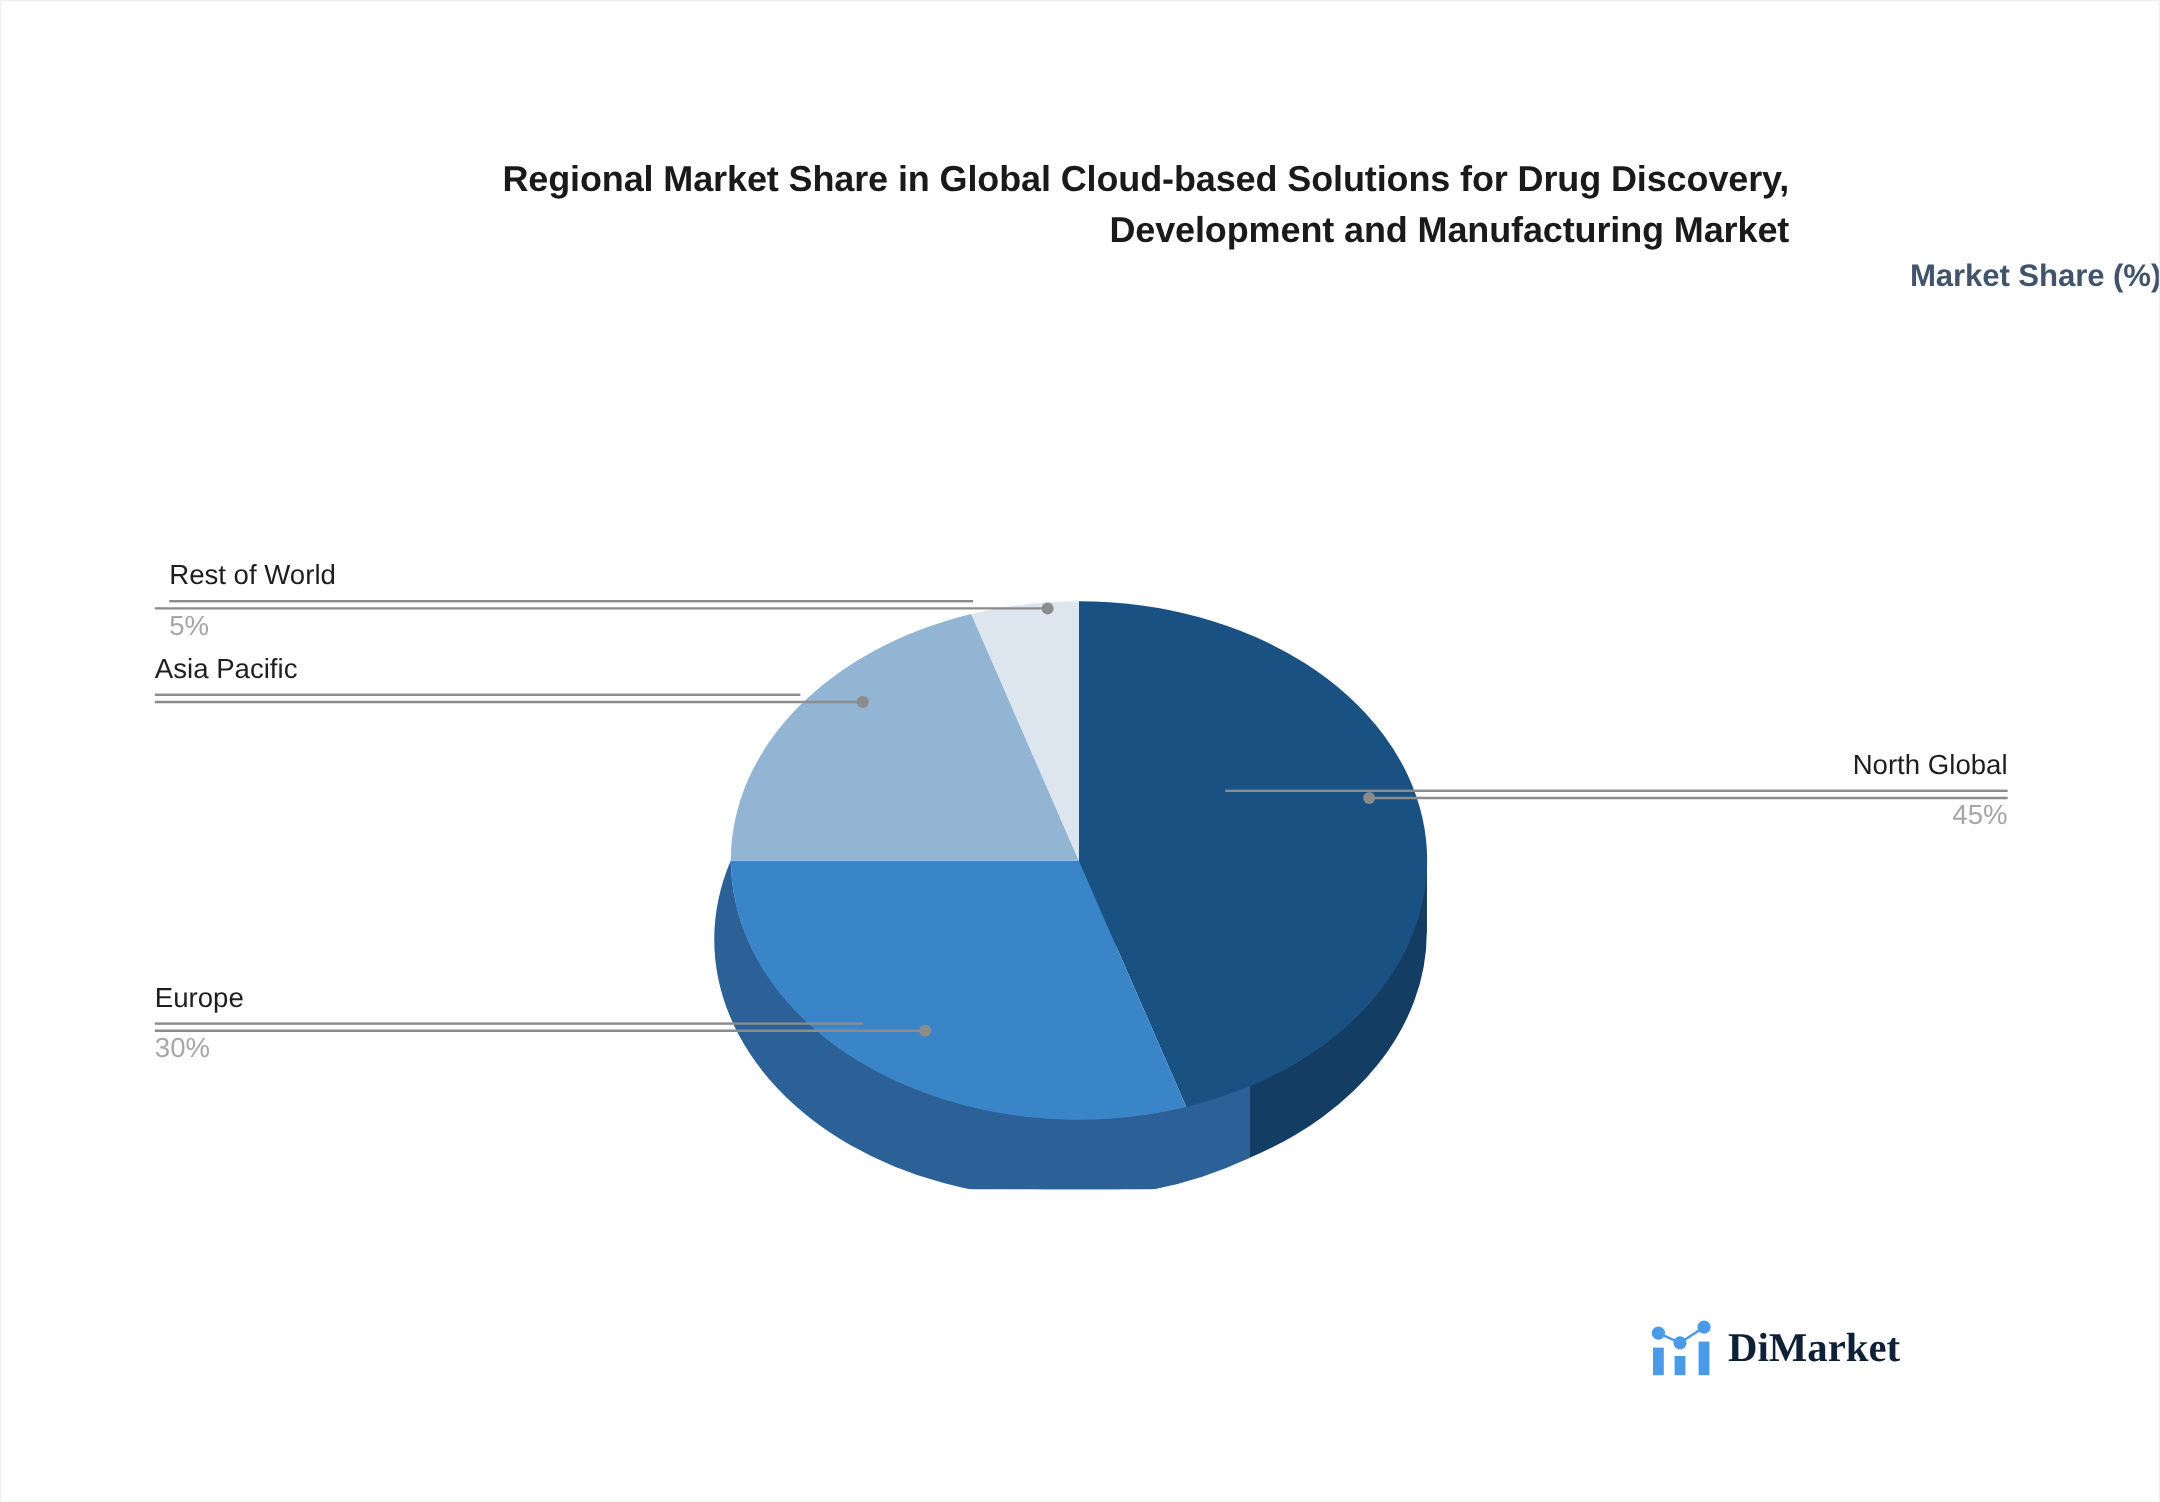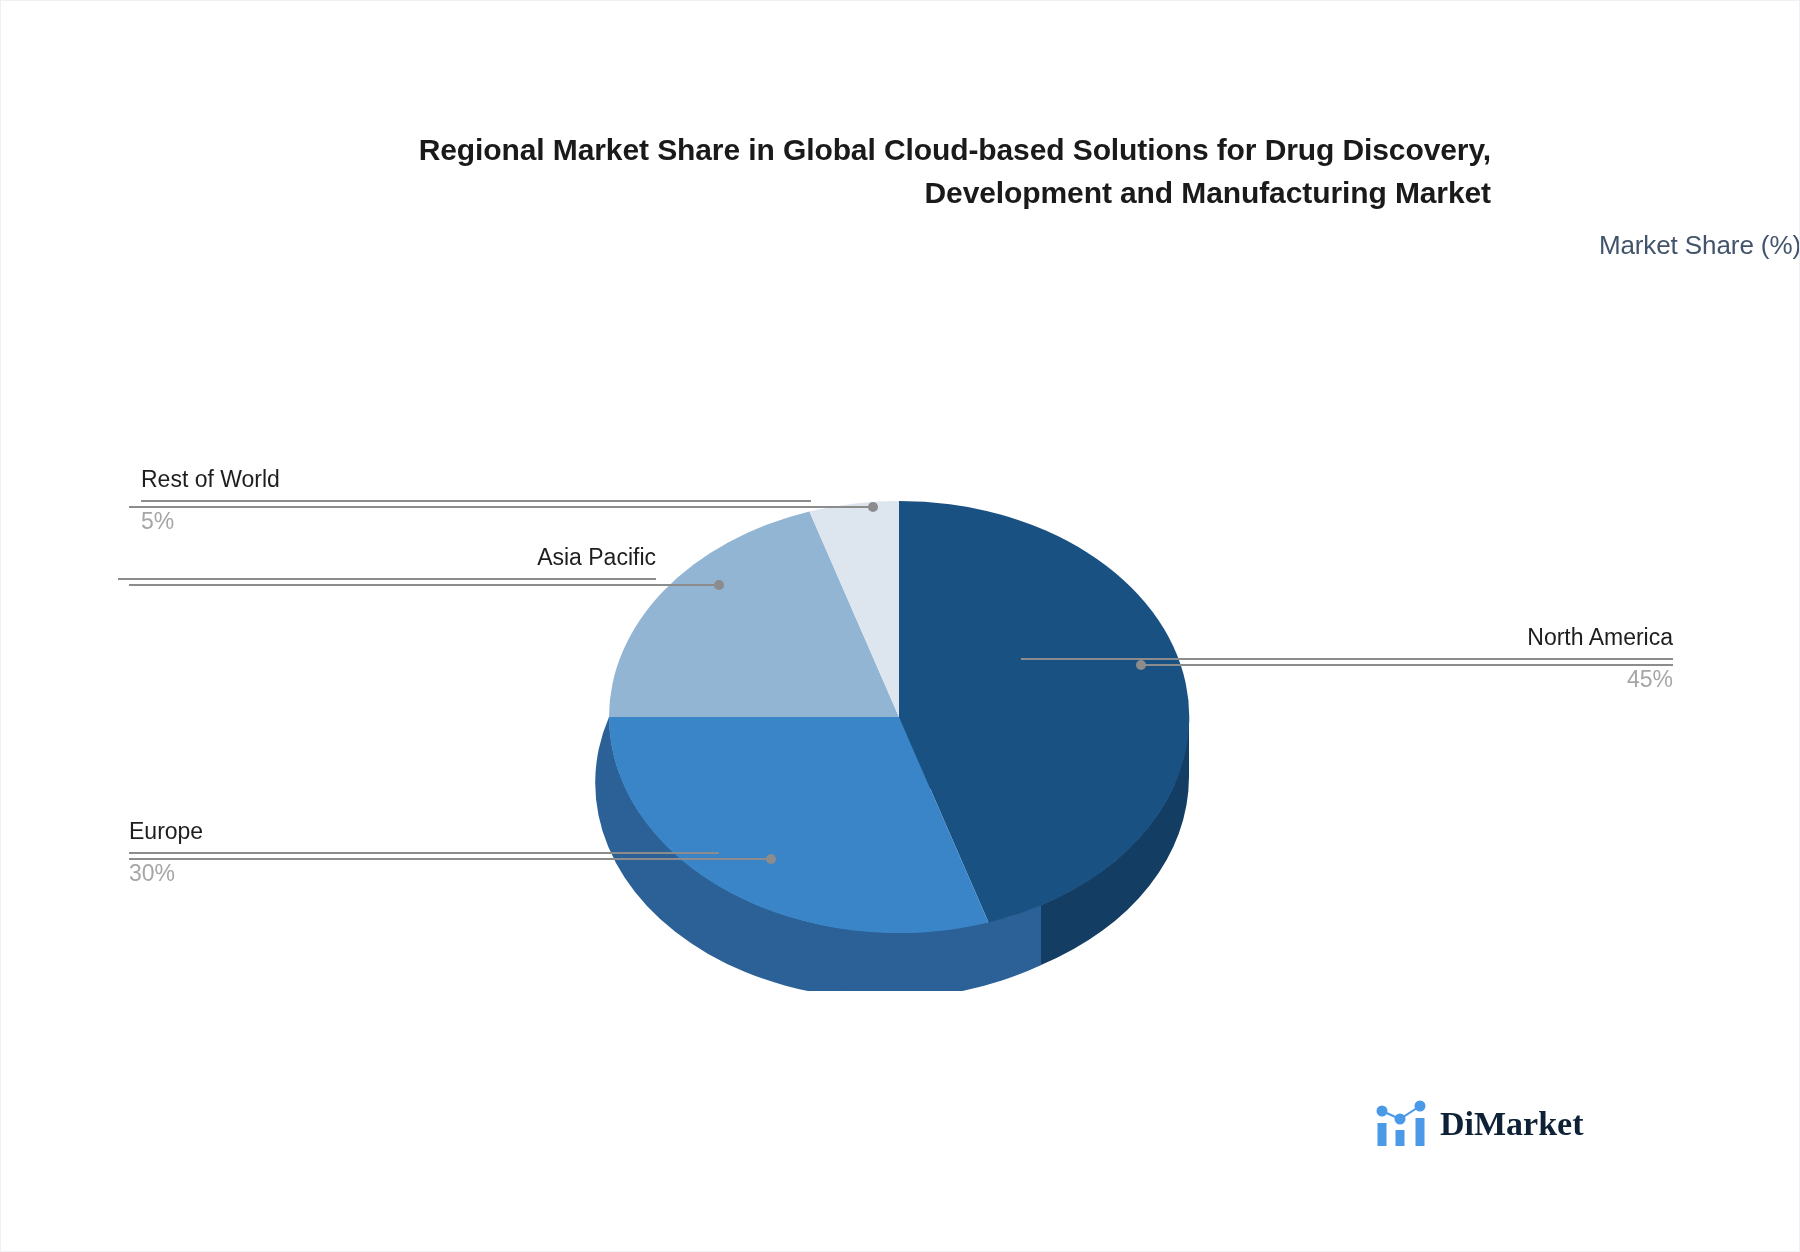--- a/index.html
+++ b/index.html
@@ -29,23 +29,22 @@
   #chart-title {
     font-size: 30px;
     font-weight: bold;
     color: #1a1a1a;
     line-height: 1.42;
     letter-spacing: -0.1px;
     max-width: 1180px;
     margin: 0 auto;
   }
   #chart-subtitle {
-    margin-top: 16px;
     font-size: 26px;
-    font-weight: normal;
+    font-weight: bold;
     color: #42546b;
     letter-spacing: -0.1px;
   }
 
   
   #pie-wrap {
     position: absolute;
     left: 578px;
     top: 430px;
     width: 640px;
@@ -74,21 +73,21 @@
     margin: 5px 0 4px 0;
   }
   .callout .cl-value {
     color: #a6a6a6;
     white-space: nowrap;
   }
   .callout.left { text-align: left; }
   .callout.right { text-align: right; }
 
   #callout-rest-of-world { left: 140px; top: 463px; width: 670px; }
-  #callout-asia-pacific  { left: 117px; top: 541px; width: 538px; text-align: right; }
+  #callout-asia-pacific  { left: 128px; top: 541px; width: 538px; }
   #callout-europe        { left: 128px; top: 815px; width: 590px; }
   #callout-north-america { left: 1020px; top: 621px; width: 652px; }
 
   
   #leaders {
     position: absolute;
     left: 0; top: 0;
     width: 1800px; height: 1252px;
     pointer-events: none;
   }
@@ -176,21 +175,21 @@
     <div class="cl-rule"></div>
   </div>
 
   <div class="callout left" id="callout-europe">
     <div class="cl-name">Europe</div>
     <div class="cl-rule"></div>
     <div class="cl-value">30%</div>
   </div>
 
   <div class="callout right" id="callout-north-america">
-    <div class="cl-name">North America</div>
+    <div class="cl-name">North Global</div>
     <div class="cl-rule"></div>
     <div class="cl-value">45%</div>
   </div>
 
   <div id="logo">
     <svg id="logo-mark" width="52" height="50" viewBox="0 0 52 50">
 
       <polyline points="7,12 25,20 45,7" fill="none" stroke="#4a9ae8" stroke-width="2"></polyline>
 
       <circle cx="7" cy="12" r="5.5" fill="#4a9ae8"></circle>

